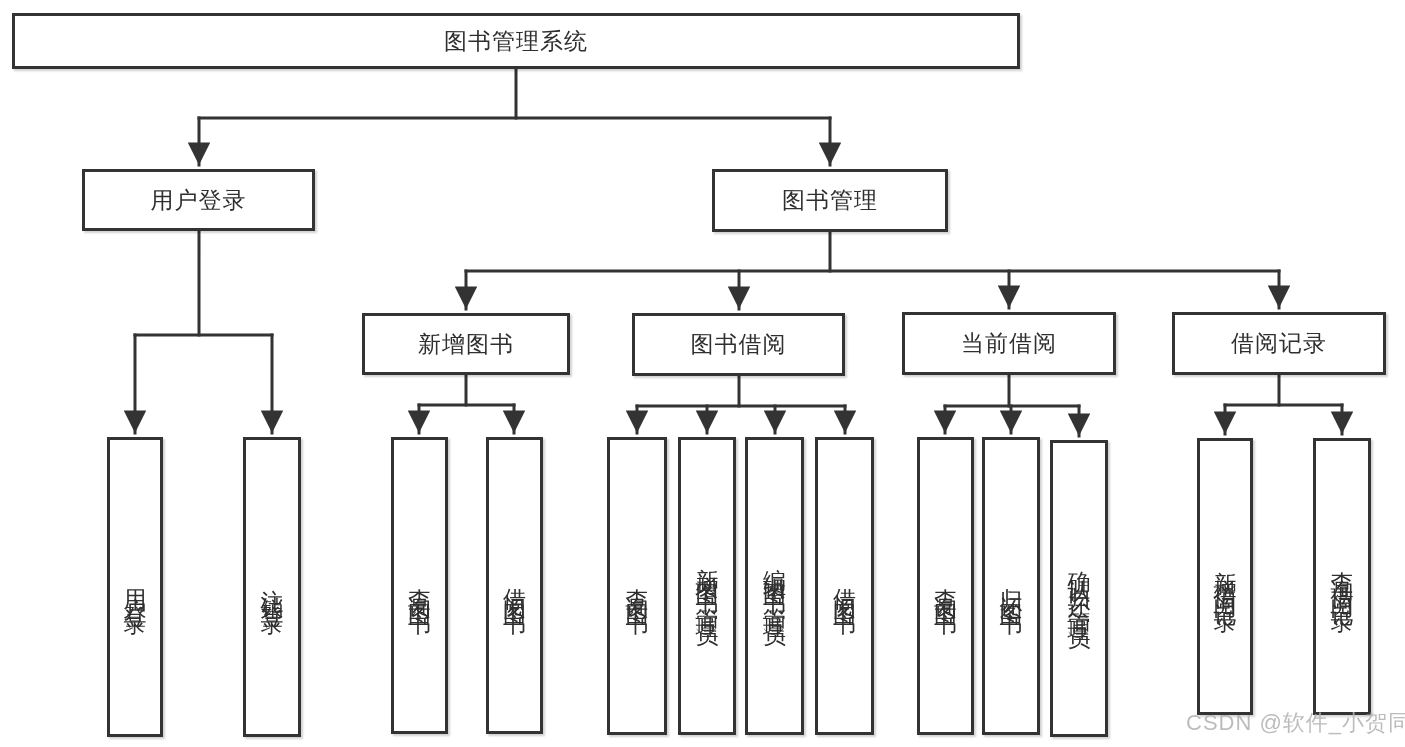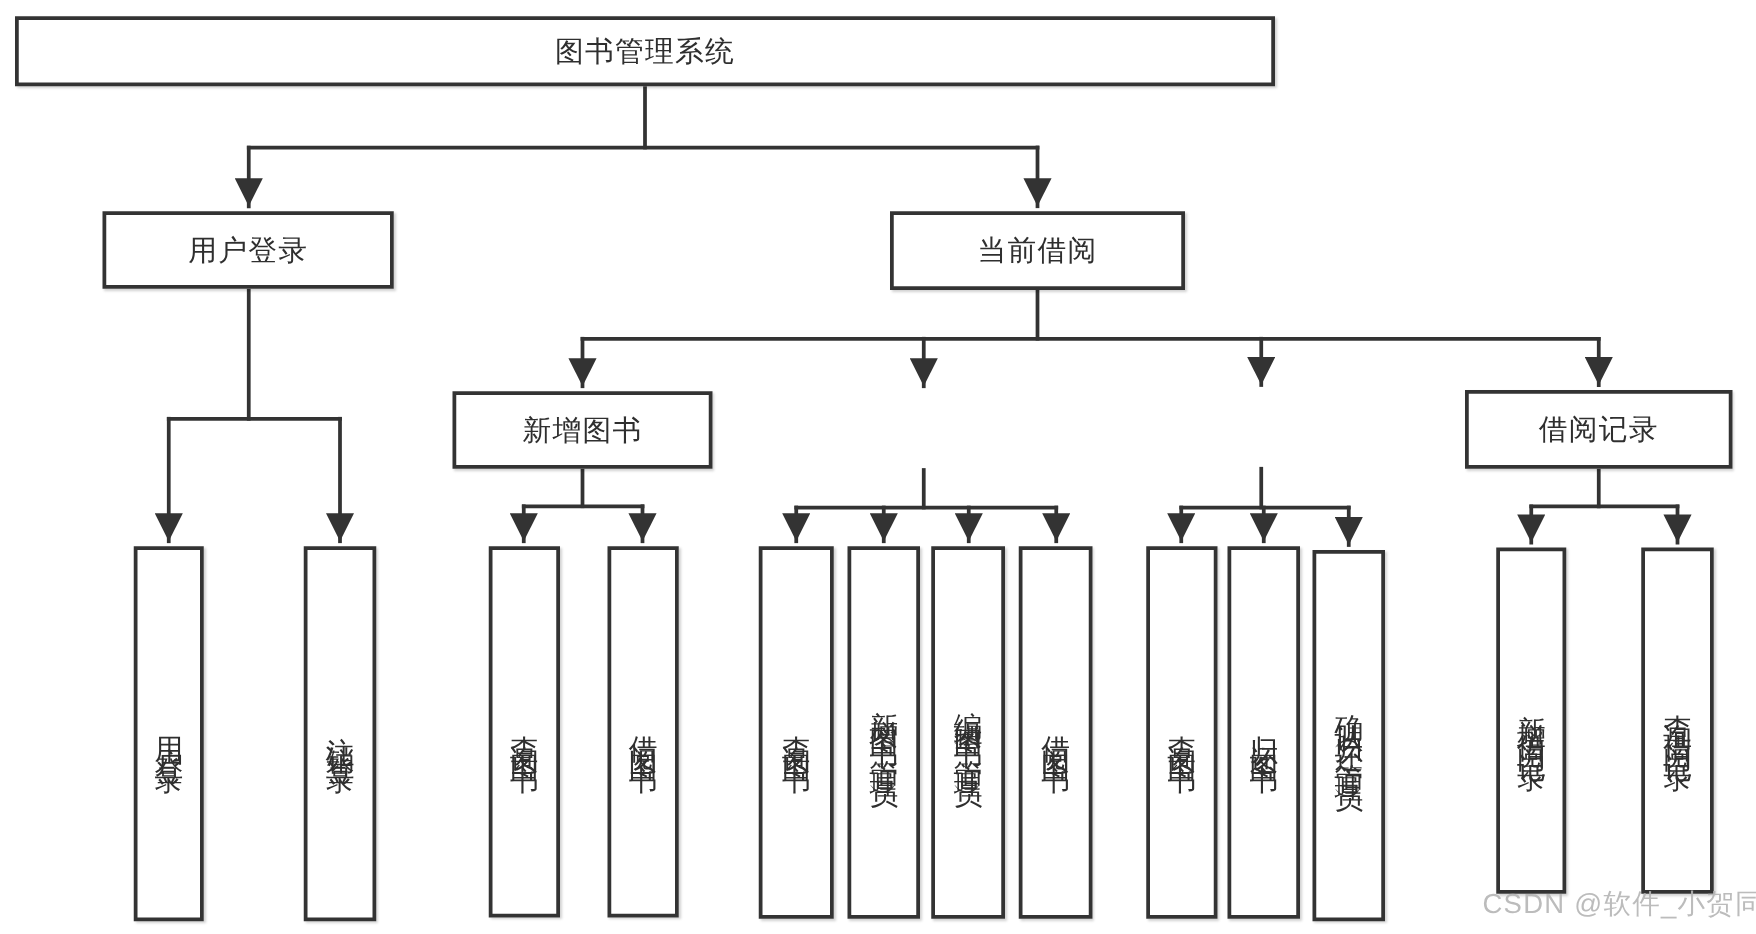--- a/index.html
+++ b/index.html
@@ -103,25 +103,31 @@
   </svg>
 
   <div class="hbox" style="left:12px;top:13px;width:1008px;height:56px">
     <span class="hlabel">图书管理系统</span>
   </div>
 
   <div class="hbox" style="left:82px;top:169px;width:233px;height:62px">
     <span class="hlabel">用户登录</span>
   </div>
   <div class="hbox" style="left:712px;top:169px;width:236px;height:63px">
-    <span class="hlabel">当前借阅</span>
+    <span class="hlabel">图书管理</span>
   </div>
 
   <div class="hbox" style="left:362px;top:313px;width:208px;height:62px">
     <span class="hlabel">新增图书</span>
+  </div>
+  <div class="hbox" style="left:632px;top:313px;width:213px;height:63px">
+    <span class="hlabel">图书借阅</span>
+  </div>
+  <div class="hbox" style="left:902px;top:312px;width:214px;height:63px">
+    <span class="hlabel">当前借阅</span>
   </div>
   <div class="hbox" style="left:1172px;top:312px;width:214px;height:63px">
     <span class="hlabel">借阅记录</span>
   </div>
 
   <div class="vbox" style="left:107px;top:437px;width:56px;height:300px">
     <span class="vlabel">用户登录</span>
   </div>
   <div class="vbox" style="left:243px;top:437px;width:58px;height:300px">
     <span class="vlabel">注销登录</span>

